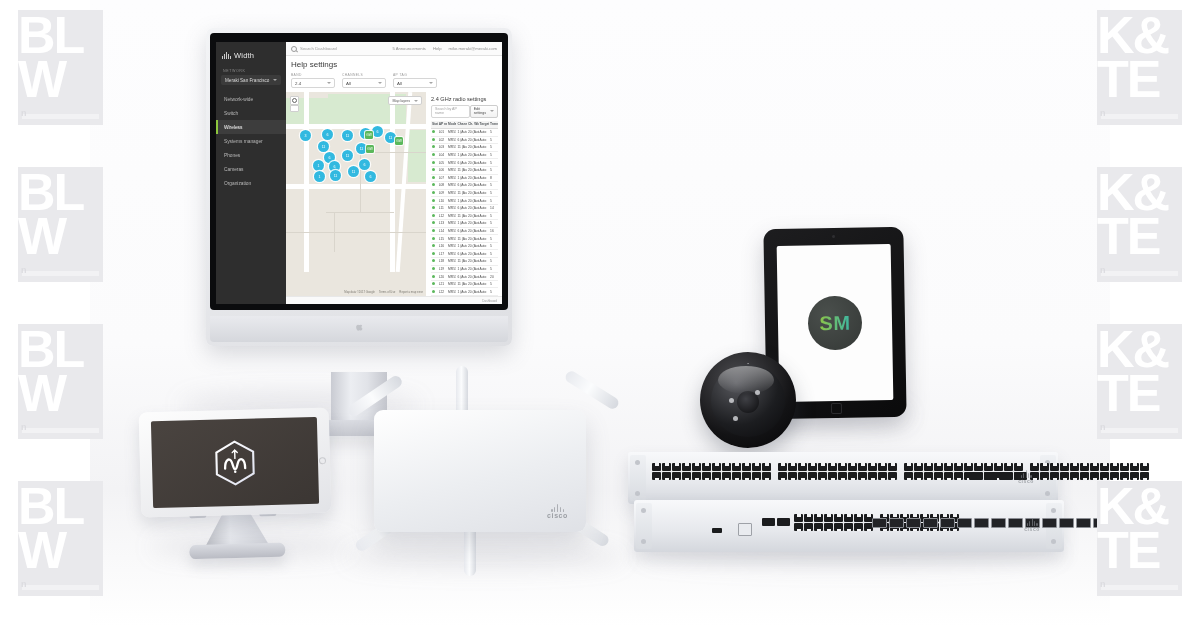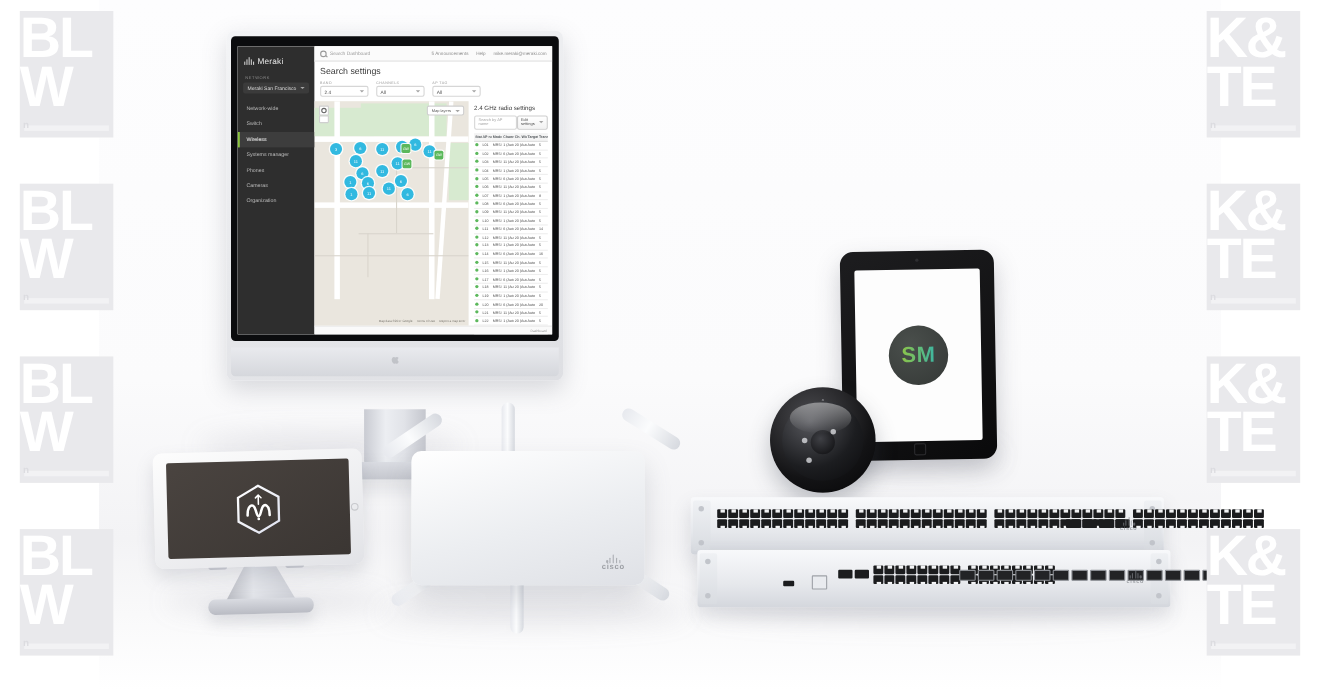--- a/index.html
+++ b/index.html
@@ -223,21 +223,21 @@
 
         <nav class="sidebar">
           <div class="sb-logo">
             <span class="sb-cisco">
                 <i></i>
                 <i></i>
                 <i></i>
                 <i></i>
                 <i></i>
               </span>
-            <span class="sb-brand">Meraki</span>
+            <span class="sb-brand">Width</span>
           </div>
           <div class="sb-cap">NETWORK</div>
           <div class="sb-net">
             <span>Meraki San Francisco</span>
             <span class="caret"></span>
           </div>
           <div id="sidebar-items">
               <div class="sb-item">Network-wide</div>
               <div class="sb-item">Switch</div>
               <div class="sb-item active">Wireless</div>
@@ -256,21 +256,21 @@
               <span>Search Dashboard</span>
             </div>
             <div class="tb-right">
               <span>5 Announcements</span>
               <span>Help</span>
               <span>mike.meraki@meraki.com</span>
             </div>
           </div>
 
           <div class="page">
-            <div class="page-title">Search settings</div>
+            <div class="page-title">Help settings</div>
             <div class="filters" id="filters">
                 <div class="fl">
                   <div class="fl-label">BAND</div>
                   <div class="fl-sel">
                     <span>2.4</span>
                     <span class="caret"></span>
                   </div>
                 </div>
                 <div class="fl">
                   <div class="fl-label">CHANNELS</div>

